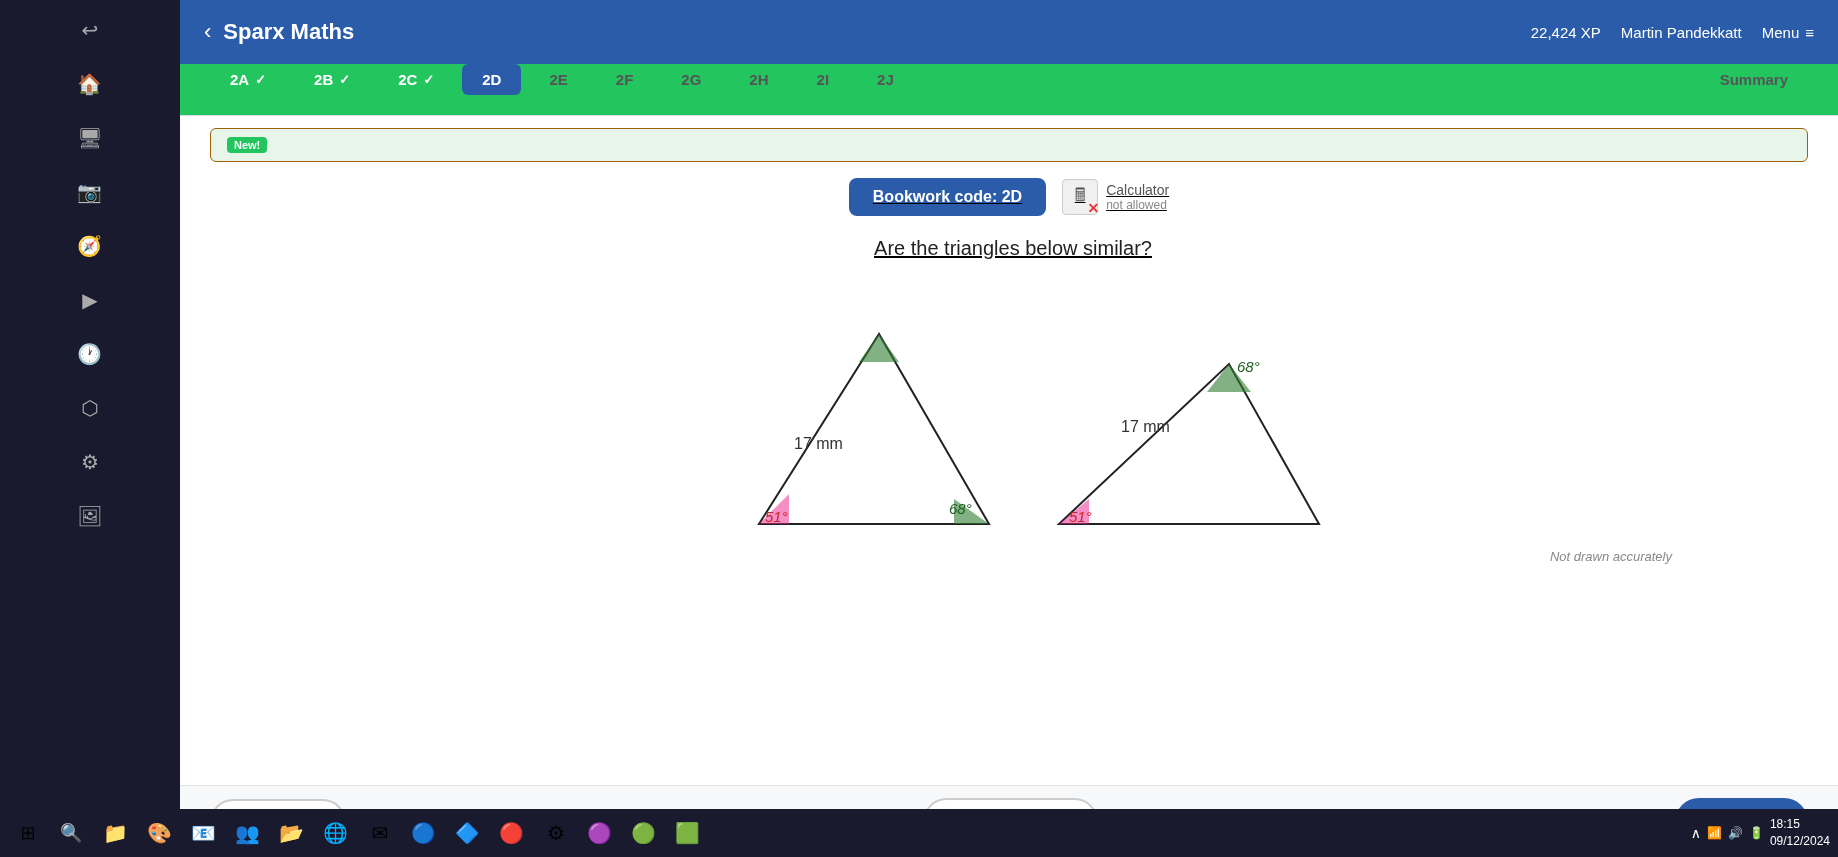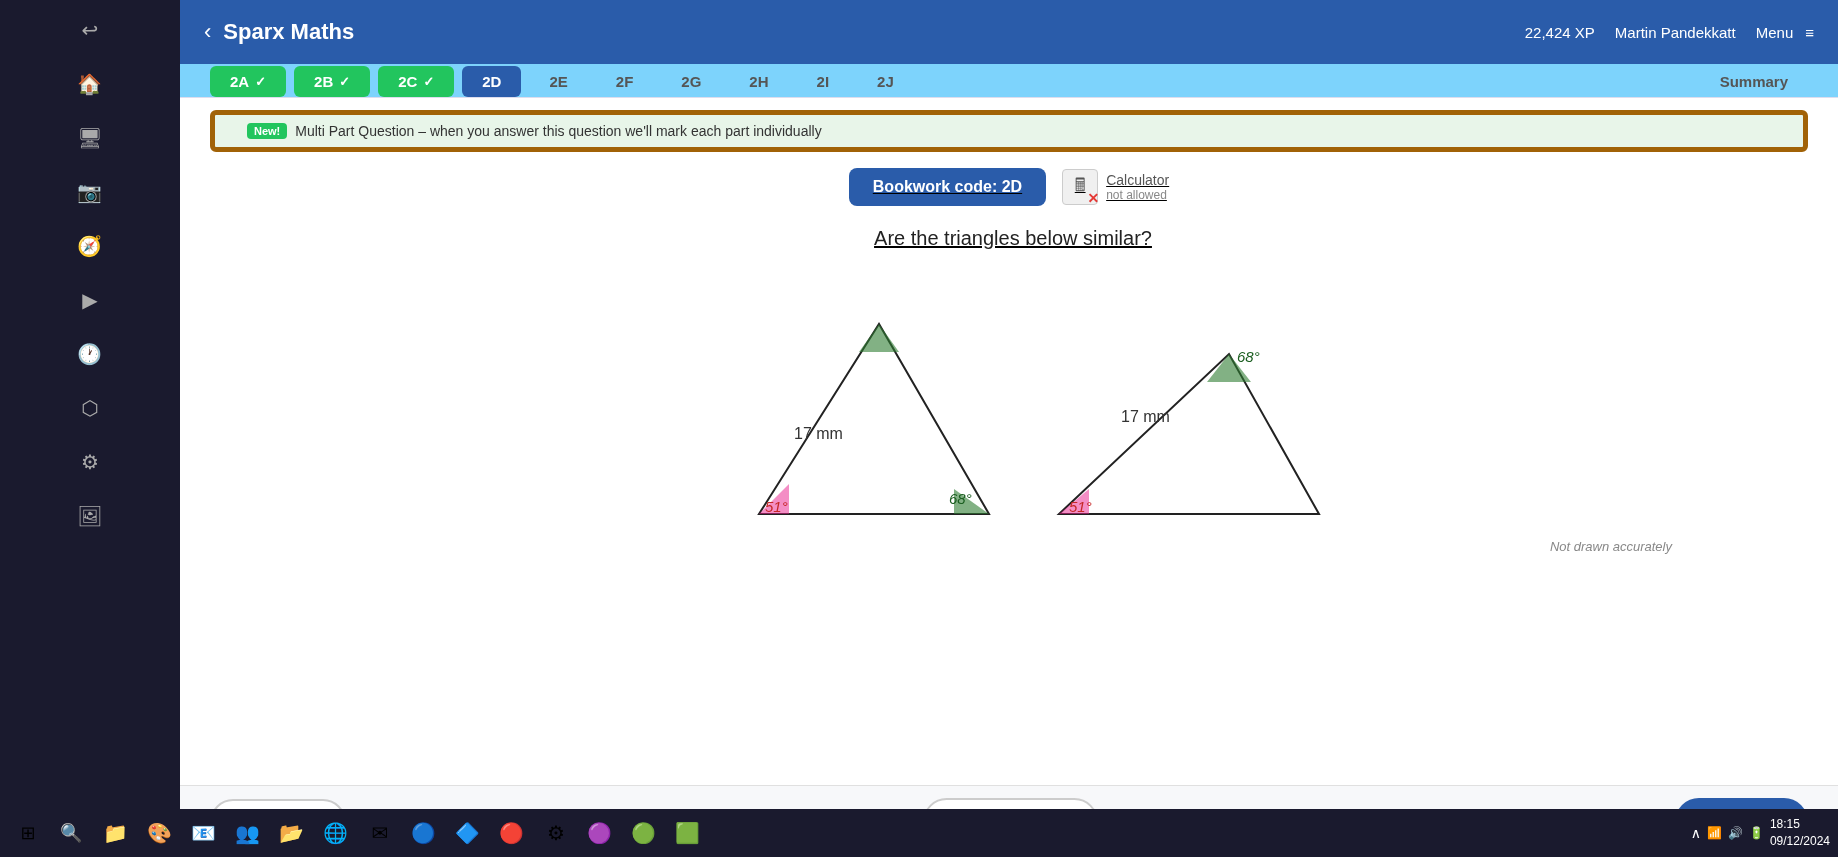--- a/index.html
+++ b/index.html
@@ -65,30 +65,30 @@
       font-weight: 700;
     }
     .header-right {
       display: flex;
       align-items: center;
       gap: 20px;
       color: white;
       font-size: 15px;
     }
     .menu-btn {
-      display: flex; gap: 12px;
+      display: flex; gap: 6px;
       color: white; cursor: pointer; font-size: 15px;
     }
 
     
     .tab-bar {
-      background: #7dd3fc;
-      height: 34px;
-      display: flex;
-      align-items: flex-end;
+      background: #22c55e;
+      height: 52px;
+      display: flex;
+      align-items: flex-start;
       padding: 0 30px;
       gap: 8px;
       border-bottom: 1px solid #dde;
     }
     .tab {
       padding: 7px 20px;
       border-radius: 6px;
       font-size: 15px;
       font-weight: 600;
       cursor: pointer;
@@ -109,23 +109,23 @@
     .tab-summary {
       background: transparent;
       color: #555;
       margin-left: auto;
     }
     .checkmark { font-size: 13px; }
 
     
     .info-banner {
       background: #e8f5e9;
-      border: 5px solid #a16207;
+      border: 1px solid #a16207;
       margin: 12px 30px 0 30px;
-      padding: 8px 32px;
+      padding: 8px 16px;
       border-radius: 6px;
       font-size: 14px;
       color: #333;
       display: flex;
       align-items: center;
       gap: 8px;
     }
     .new-badge {
       background: #22c55e;
       color: white;
@@ -358,21 +358,20 @@
     <div class="tab tab-inactive">
       <span>2J</span>
     </div>
     <div class="tab tab-summary" style="margin-left:auto">
       <span>Summary</span>
     </div>
   </div>
 
   <div class="info-banner">
     <span class="new-badge">New!</span>
-    <span>Multi Part Question – when you answer this question we'll mark each part individually</span>
   </div>
 
   <div class="content">
 
     <div class="bookwork-row">
       <div class="bookwork-code">Bookwork code: 2D</div>
       <div class="calculator-info">
         <div class="calc-icon">
           🖩
           <span class="calc-x">✕</span>

